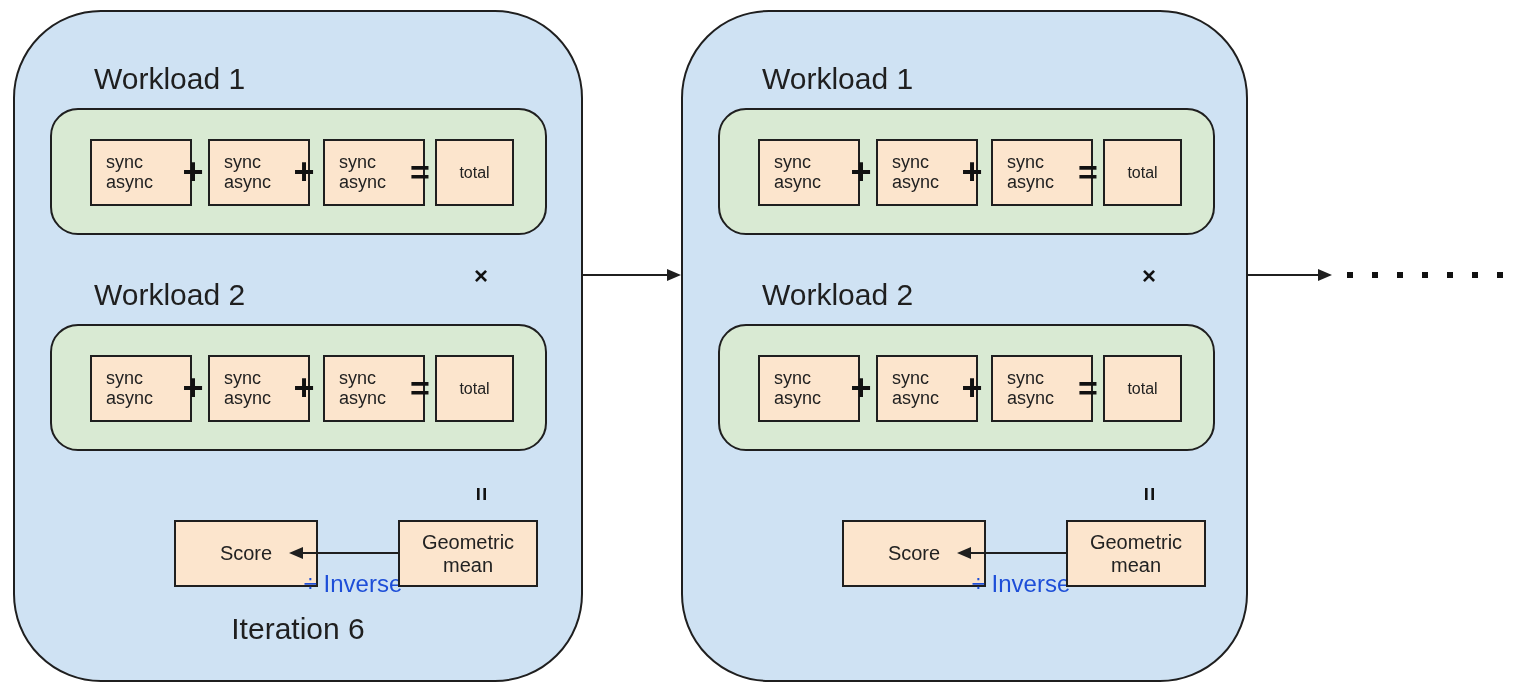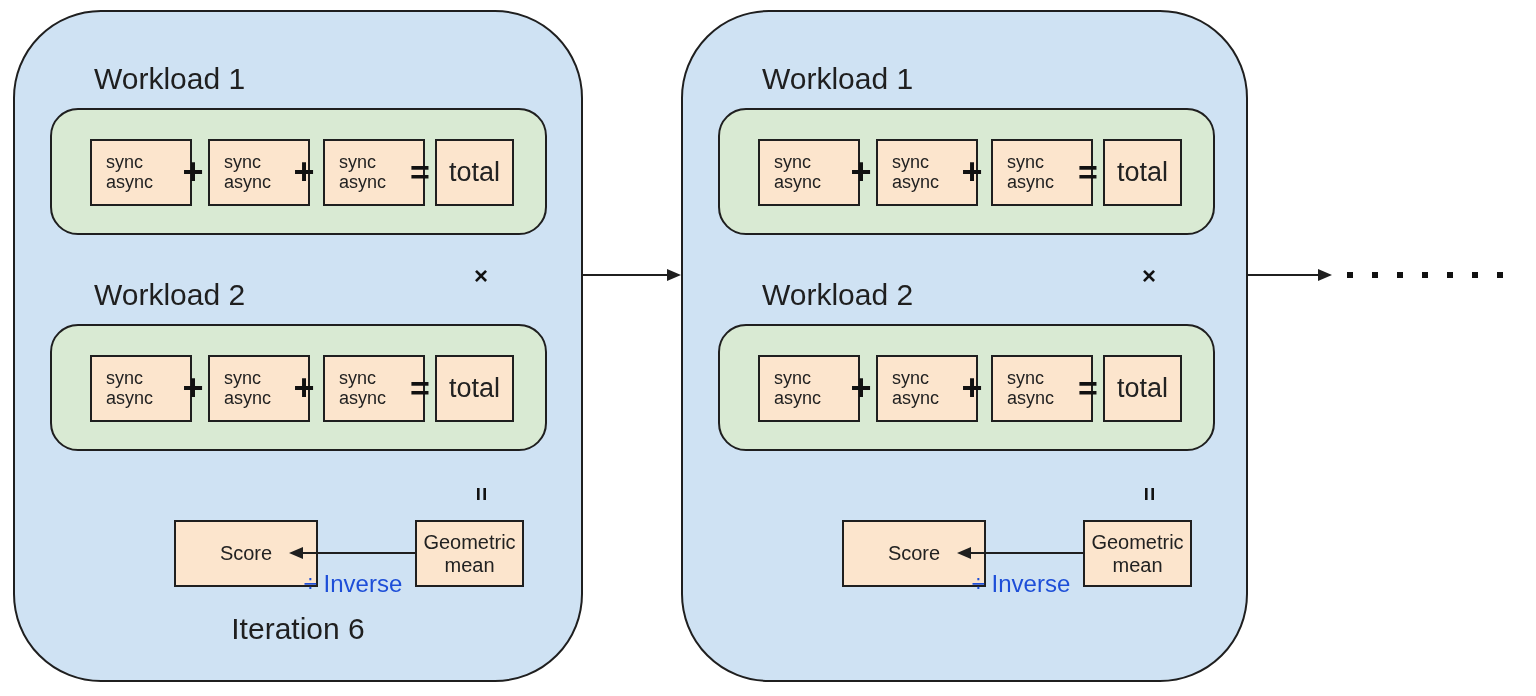--- a/index.html
+++ b/index.html
@@ -31,21 +31,21 @@
   
   .term {
     position:absolute; top:29px; width:102px; height:67px;
     background:#fce5cd; border:2px solid #1f1f1f;
     display:flex; flex-direction:column; justify-content:center;
     padding-left:14px; font-size:18px; line-height:1.08; color:#222;
   }
   .t1 { left:38px; } .t2 { left:156px; } .t3 { left:271px; }
   .total {
     left:383px; width:79px; padding:0;
-    align-items:center; justify-content:center; font-size:27px;
+    align-items:center; justify-content:center; font-size:16px;
   }
   .op {
     position:absolute; top:50%; transform:translate(-50%,-50%);
     font-size:36px; font-weight:700; color:#111;
   }
   .p1 { left:141px; } .p2 { left:252px; }
   .eq { left:368px; font-size:34px; }
 
   .times {
     position:absolute; left:466px; top:264px; transform:translate(-50%,-50%);
@@ -57,21 +57,21 @@
     font-size:24px; font-weight:700; color:#111;
   }
 
   .node {
     position:absolute; top:508px; height:67px;
     background:#fce5cd; border:2px solid #1f1f1f;
     display:flex; align-items:center; justify-content:center;
     font-size:20px; text-align:center; color:#222;
   }
   .score { left:135px; width:144px;margin-left:24px; }
-  .gmean { left:400px; width:109px; line-height:1.15; padding:0 10px; }
+  .gmean { left:383px; width:140px; line-height:1.15; padding:0 10px; }
 
   
   .arrow { position:absolute; display:flex; align-items:center; height:12px; }
   .aline { flex:1; height:2px; background:#1f1f1f; }
   .ah-left  { width:0; height:0; border-top:6px solid transparent; border-bottom:6px solid transparent; border-right:14px solid #1f1f1f; }
   .ah-right { width:0; height:0; border-top:6px solid transparent; border-bottom:6px solid transparent; border-left:14px solid #1f1f1f; }
   .inv-arrow { left:274px; top:535px; width:126px; }
   .flow1 { left:583px;  top:269px; width:98px; }
   .flow2 { left:1248px; top:269px; width:84px; }
 

